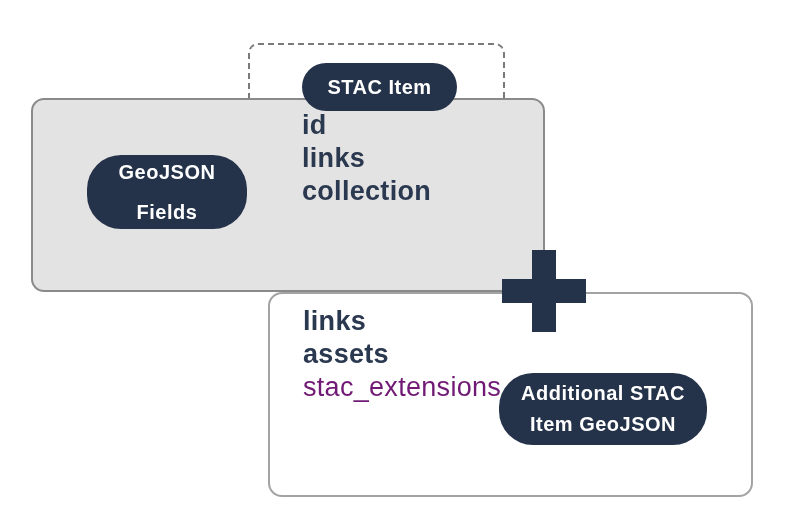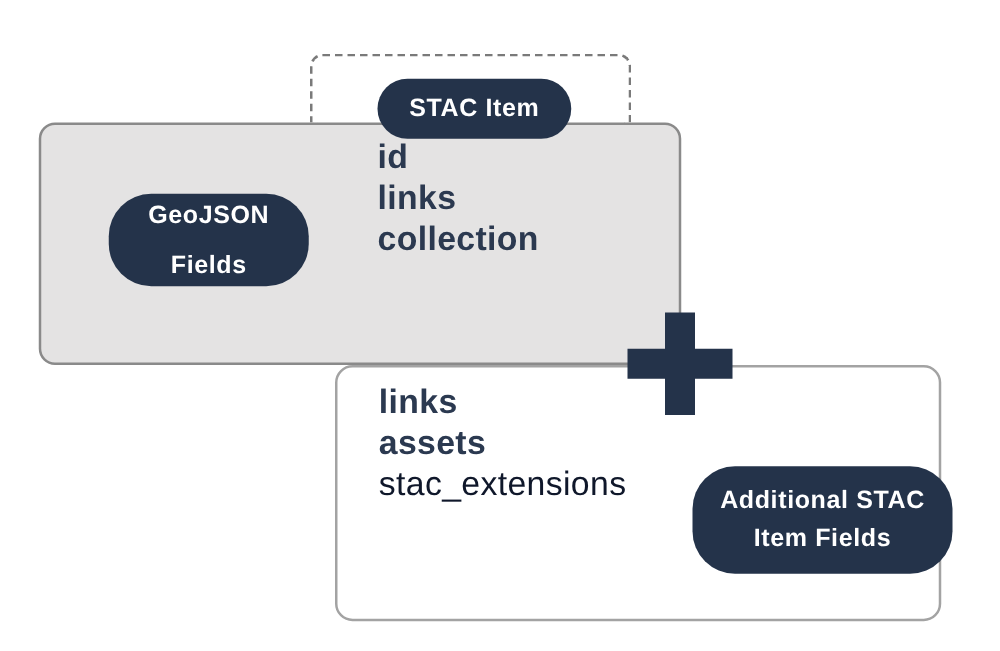--- a/index.html
+++ b/index.html
@@ -67,40 +67,40 @@
   }
   .pill-geojson {
     left: 87px; top: 155px;
     width: 160px; height: 74px;
     border-radius: 34px;
     font-size: 20px;
     line-height: 30px;
     gap: 10px;
   }
   .pill-additional {
-    left: 554px; top: 373px;
-    width: 208px; height: 86px;
+    left: 499px; top: 373px;
+    width: 208px; height: 72px;
     border-radius: 34px;
     font-size: 20px;
     line-height: 31px;
   }
 
   
   .field-list {
     position: absolute;
     z-index: 3;
     color: #2b3950;
     font-size: 27px;
     font-weight: 700;
     letter-spacing: 0.3px;
   }
   .list-geojson { left: 302px; top: 109px; }
   .list-stac    { left: 303px; top: 305px; }
   .field-row { height: 33px; line-height: 33px; white-space: nowrap; }
-  .field-row.muted { color: #0f172a; font-weight: 500; }
+  .field-row.muted { color: #701a75; font-weight: 500; }
 
   
   .plus-bar {
     position: absolute;
     background: #24334a;
     z-index: 4;
   }
   .plus-h { left: 502px; top: 279px; width: 84px; height: 24px; }
   .plus-v { left: 532px; top: 250px; width: 24px; height: 82px; }
 </style>
@@ -131,19 +131,19 @@
   </div>
 
   <div class="field-list list-stac">
     <div class="field-row">links</div>
     <div class="field-row">assets</div>
     <div class="field-row muted">stac_extensions</div>
   </div>
 
   <div class="pill pill-additional">
     <span>Additional STAC</span>
-    <span>Item Fields</span>
+    <span>Item GeoJSON</span>
   </div>
 
   <div class="plus-bar plus-h"></div>
   <div class="plus-bar plus-v"></div>
 
 </div>
 
 </body></html>

